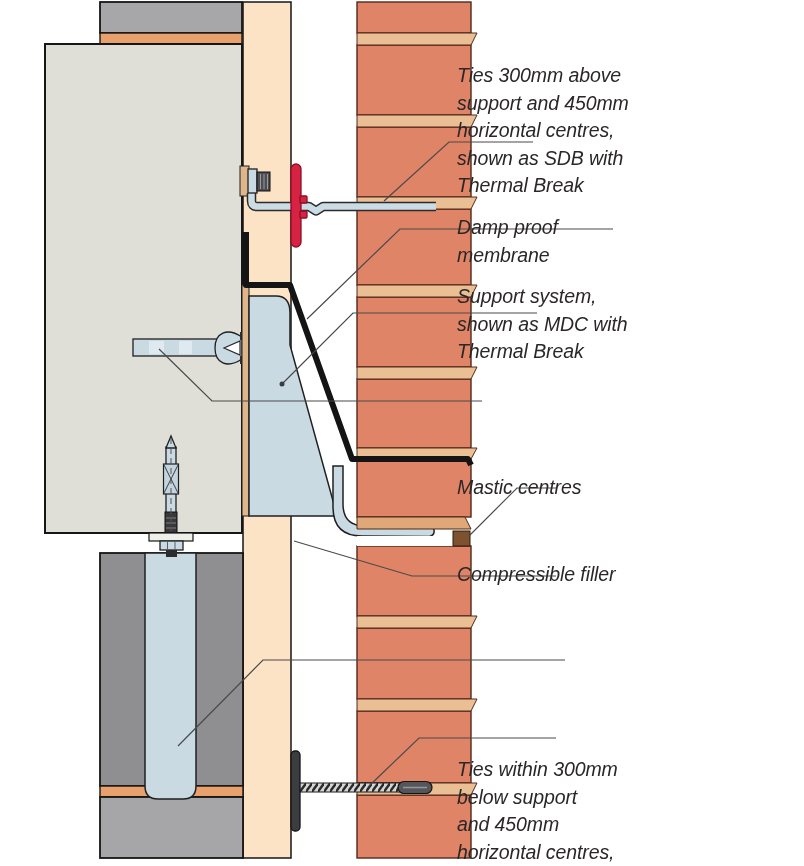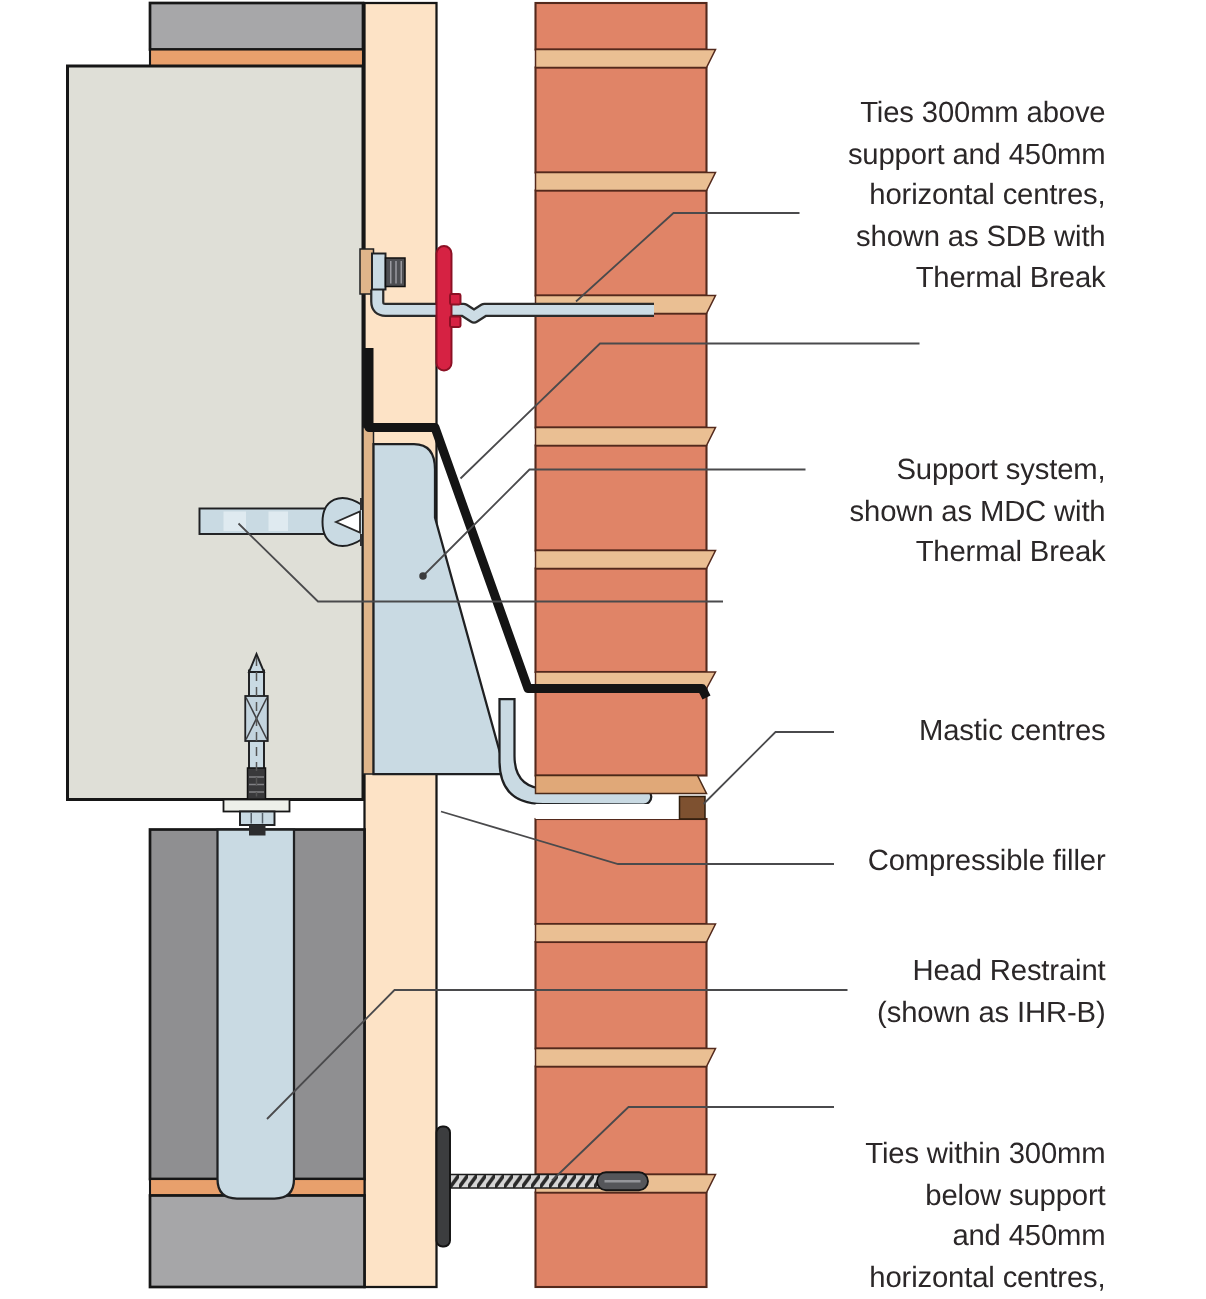--- a/index.html
+++ b/index.html
@@ -1,19 +1,19 @@
 <!DOCTYPE html>
 <html style="--brick: #e08467; --brick-outline: #53291c; --mortar-joint: #eabf93; --mortar-bed: #e0a878; --block-mortar: #e8a06c; --insulation: #fde3c6; --concrete: #dfdfd7; --block-dark: #8f8f91; --block-light: #a6a6a8; --block-top: #a7a7a9; --steel: #c9dae3; --dpm: #141414; --tie-disc-red: #d62243; --mastic: #7e5130; --tie-dark: #3c3d3f; --pad-tan: #dfb58a; --leader: #4a4a4c; --text: #2b2728;"><head>
 <meta charset="utf-8">
 <style>
   html,body{margin:0;padding:0;background:#fff;}
   .stage{position:relative;width:804px;height:866px;background:#fff;overflow:hidden;
          font-family:"Liberation Sans",sans-serif;}
-  .lbl{position:absolute;right:67px;width:280px;text-align:right;
-       font-size:19.5px;line-height:27.5px;letter-spacing:-0.1px;
+  .lbl{position:absolute;right:67px;width:280px;text-align:left;
+       font-style:italic;font-size:19.5px;line-height:27.5px;letter-spacing:-0.1px;
        color:var(--text,#2b2728);white-space:pre-line;}
   svg{position:absolute;left:0;top:0;}
   
   .slab   {fill:var(--concrete);stroke:#161616;stroke-width:2;}
   .blockT {fill:var(--block-top);stroke:#161616;stroke-width:1.8;}
   .blockA {fill:var(--block-dark);stroke:#161616;stroke-width:1.8;}
   .blockB {fill:var(--block-light);stroke:#161616;stroke-width:1.8;}
   .omort  {fill:var(--block-mortar);stroke:#161616;stroke-width:1.4;}
   .ins    {fill:var(--insulation);stroke:#161616;stroke-width:1.5;}
   .brick  {fill:var(--brick);stroke:var(--brick-outline);stroke-width:1.4;}
@@ -147,26 +147,26 @@
     <polyline class="ldr" points="565,660 263,660 178,746"></polyline>
     <polyline class="ldr" points="556,738 419,738 368,787"></polyline>
   </g>
 </svg>
 
 <div class="lbl" style="top:62px">Ties 300mm above
 support and 450mm
 horizontal centres,
 shown as SDB with
 Thermal Break</div>
-<div class="lbl" style="top:300px">Support system,
+<div class="lbl" style="top:214px">Damp proof
+membrane</div>
+<div class="lbl" style="top:283px">Support system,
 shown as MDC with
 Thermal Break</div>
 <div class="lbl" style="top:474px">Mastic centres</div>
 <div class="lbl" style="top:561px">Compressible filler</div>
-<div class="lbl" style="top:634px">Head Restraint
-(shown as IHR-B)</div>
 <div class="lbl" style="top:756px">Ties within 300mm
 below support
 and 450mm
 horizontal centres,
 shown as Teplo-BF</div>
 
 </div>
 
 </body></html>

